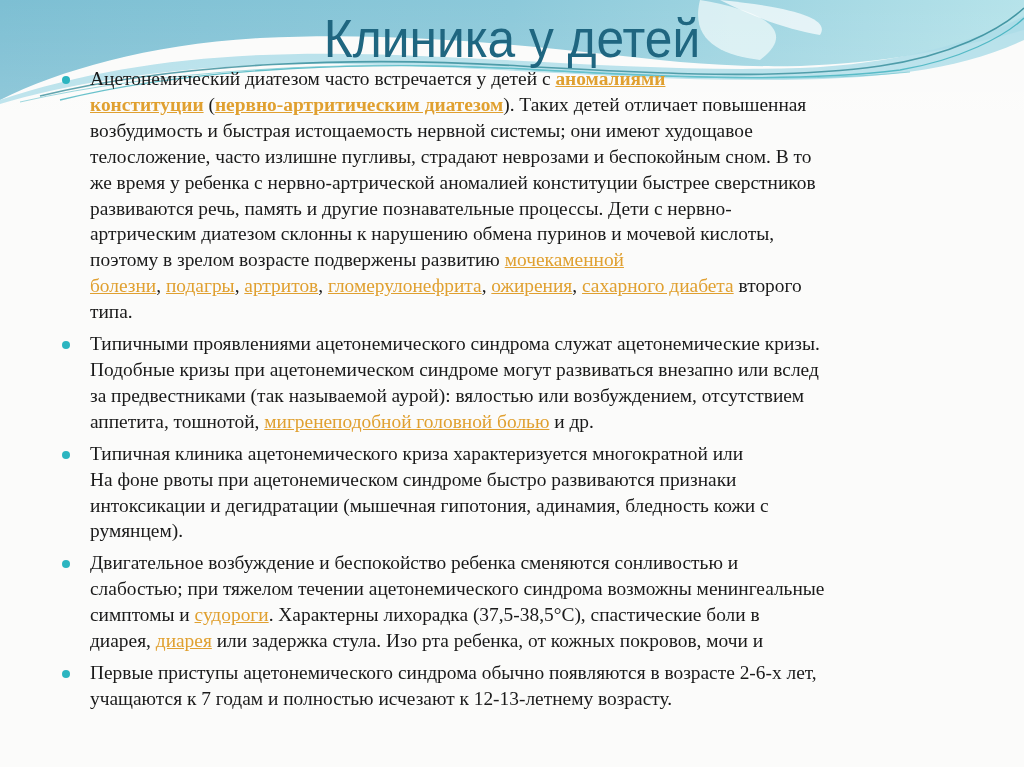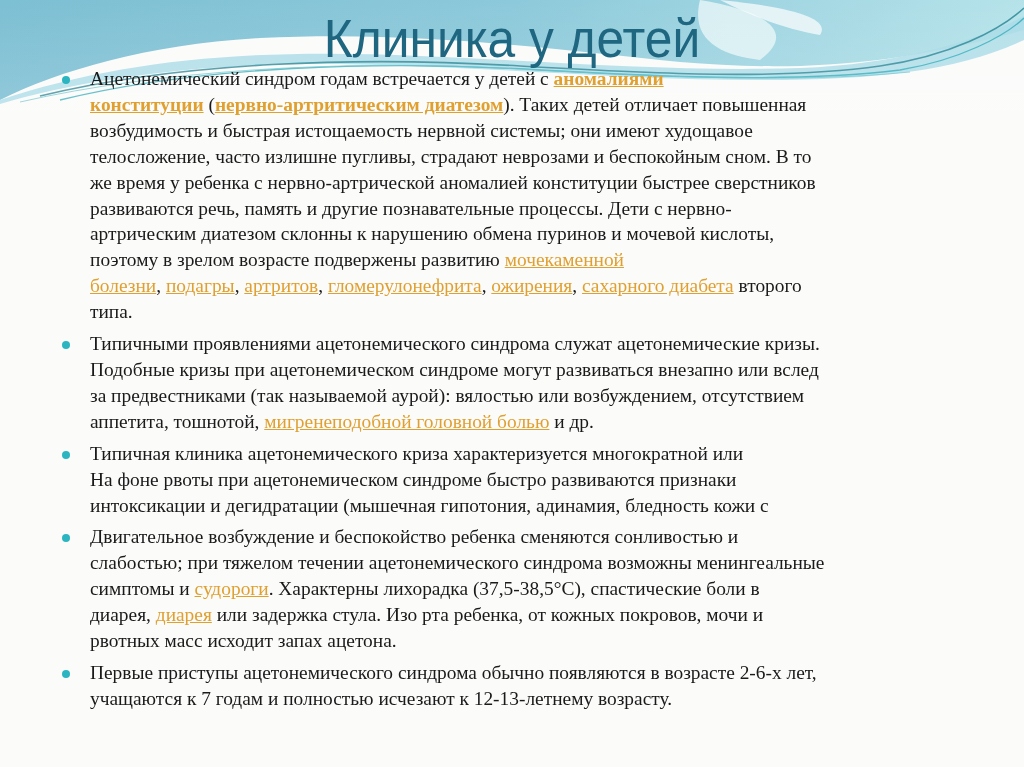--- a/index.html
+++ b/index.html
@@ -63,21 +63,21 @@
   <path d="M20,102 C160,70 340,60 500,68 C650,76 790,84 910,72" stroke="#5fbfcb" stroke-width="1" fill="none" opacity="0.7"></path>
   <rect x="0" y="0" width="1024" height="110" fill="url(#hv)"></rect>
 </svg>
 
 <h1 class="slide-title">Клиника у детей</h1>
 
 <div class="content">
   <div class="bullet">
     <span class="bullet-dot"></span>
     <div class="bullet-text">
-        <span class="line"><span>Ацетонемический синдром годам встречается у детей с </span><a class="link bold">аномалиями</a></span>
+        <span class="line"><span>Ацетонемический диатезом часто встречается у детей с </span><a class="link bold">аномалиями</a></span>
         <span class="line"><a class="link bold">конституции</a><span> (</span><a class="link bold">нервно-артритическим диатезом</a><span>). Таких детей отличает повышенная</span></span>
         <span class="line"><span>возбудимость и быстрая истощаемость нервной системы; они имеют худощавое</span></span>
         <span class="line"><span>телосложение, часто излишне пугливы, страдают неврозами и беспокойным сном. В то</span></span>
         <span class="line"><span>же время у ребенка с нервно-артрической аномалией конституции быстрее сверстников</span></span>
         <span class="line"><span>развиваются речь, память и другие познавательные процессы. Дети с нервно-</span></span>
         <span class="line"><span>артрическим диатезом склонны к нарушению обмена пуринов и мочевой кислоты,</span></span>
         <span class="line"><span>поэтому в зрелом возрасте подвержены развитию </span><a class="link">мочекаменной</a></span>
         <span class="line"><a class="link">болезни</a><span>, </span><a class="link">подагры</a><span>, </span><a class="link">артритов</a><span>, </span><a class="link">гломерулонефрита</a><span>, </span><a class="link">ожирения</a><span>, </span><a class="link">сахарного диабета</a><span> второго</span></span>
         <span class="line"><span>типа.</span></span>
       </div>
@@ -90,30 +90,30 @@
         <span class="line"><span>за предвестниками (так называемой аурой): вялостью или возбуждением, отсутствием</span></span>
         <span class="line"><span>аппетита, тошнотой, </span><a class="link">мигренеподобной головной болью</a><span> и др.</span></span>
       </div>
   </div>
   <div class="bullet">
     <span class="bullet-dot"></span>
     <div class="bullet-text">
         <span class="line"><span>Типичная клиника ацетонемического криза характеризуется многократной или</span></span>
         <span class="line"><span>На фоне рвоты при ацетонемическом синдроме быстро развиваются признаки</span></span>
         <span class="line"><span>интоксикации и дегидратации (мышечная гипотония, адинамия, бледность кожи с</span></span>
+        <span class="line"><span>румянцем).</span></span>
       </div>
   </div>
   <div class="bullet">
     <span class="bullet-dot"></span>
     <div class="bullet-text">
         <span class="line"><span>Двигательное возбуждение и беспокойство ребенка сменяются сонливостью и</span></span>
         <span class="line"><span>слабостью; при тяжелом течении ацетонемического синдрома возможны менингеальные</span></span>
         <span class="line"><span>симптомы и </span><a class="link">судороги</a><span>. Характерны лихорадка (37,5-38,5°С), спастические боли в</span></span>
         <span class="line"><span>диарея, </span><a class="link">диарея</a><span> или задержка стула. Изо рта ребенка, от кожных покровов, мочи и</span></span>
-        <span class="line"><span>рвотных масс исходит запах ацетона.</span></span>
       </div>
   </div>
   <div class="bullet">
     <span class="bullet-dot"></span>
     <div class="bullet-text">
         <span class="line"><span>Первые приступы ацетонемического синдрома обычно появляются в возрасте 2-6-х лет,</span></span>
         <span class="line"><span>учащаются к 7 годам и полностью исчезают к 12-13-летнему возрасту.</span></span>
       </div>
   </div>
 </div>

